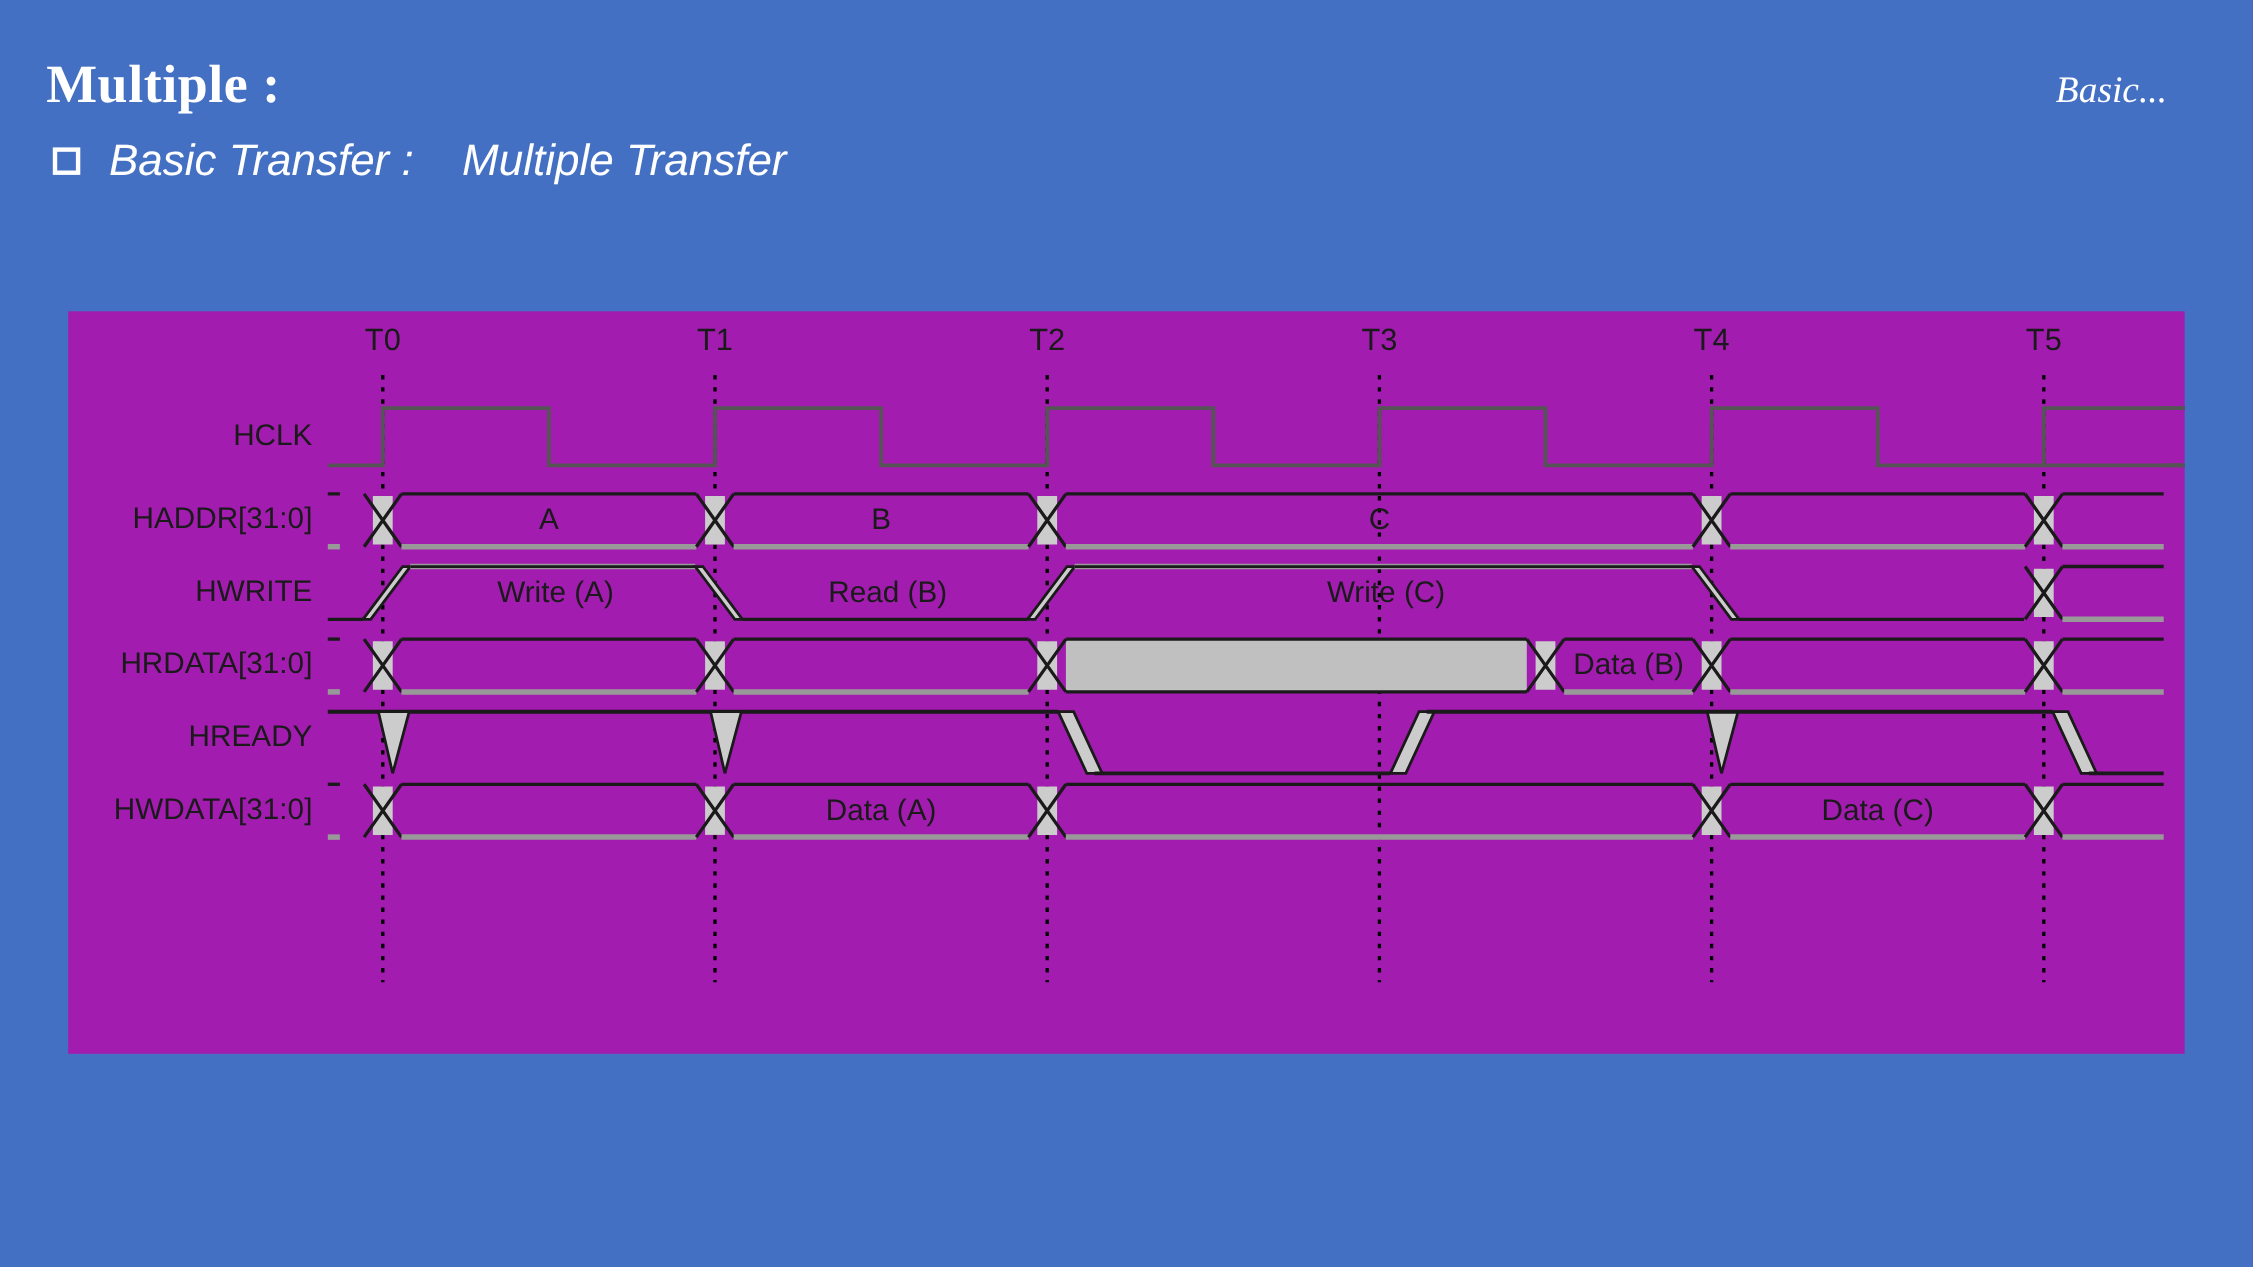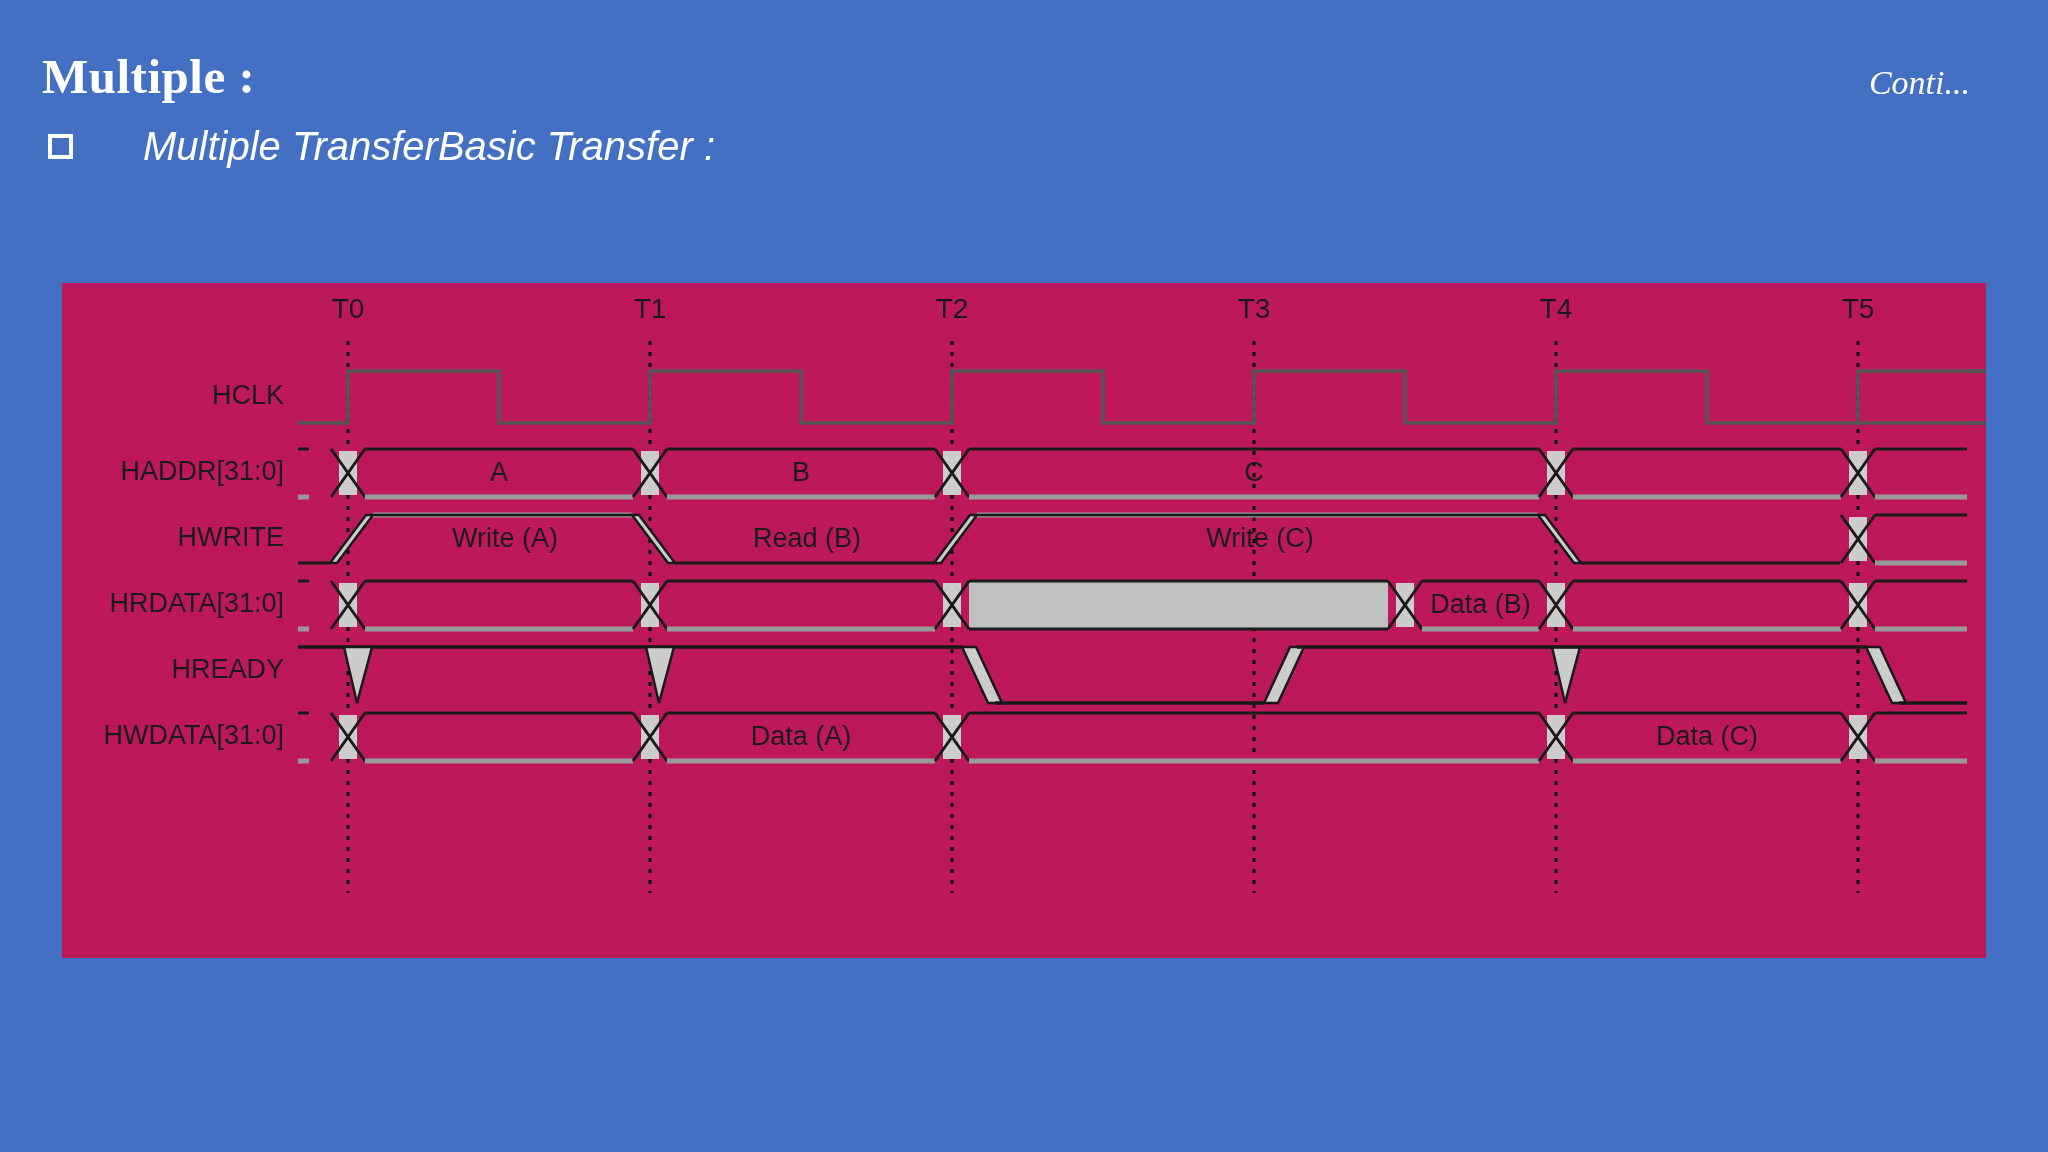--- a/index.html
+++ b/index.html
@@ -64,21 +64,21 @@
     margin-left: 44px;
   }
 
   
   #diagram-panel {
     position: absolute;
     left: 62px;
     top: 283px;
     width: 1924px;
     height: 675px;
-    background: #be185d;
+    background: #a21caf;
   }
   #wave-svg {
     display: block;
     width: 1924px;
     height: 675px;
   }
   .sig-label {
     font-family: "Liberation Sans", sans-serif;
     font-size: 27px;
     fill: #1a1a1a;
@@ -97,26 +97,26 @@
     fill: #1a1a1a;
     text-anchor: middle;
     dominant-baseline: middle;
   }
 </style>
 </head>
 <body>
 
 <div id="slide-title">Multiple :</div>
 
-<div id="continued-note">Conti...</div>
+<div id="continued-note">Basic...</div>
 
 <div id="bullet-row">
   <div id="bullet-box"></div>
+  <span class="bullet-text">Basic Transfer :</span>
   <span class="bullet-text" id="bullet-sub">Multiple Transfer</span>
-  <span class="bullet-text">Basic Transfer :</span>
 </div>
 
 <div id="diagram-panel">
   <svg id="wave-svg" viewBox="0 0 1924 675">
     <g id="g-tlabels">
         <text x="286" y="35" class="t-label">T0</text>
         <text x="588" y="35" class="t-label">T1</text>
         <text x="890" y="35" class="t-label">T2</text>
         <text x="1192" y="35" class="t-label">T3</text>
         <text x="1494" y="35" class="t-label">T4</text>

